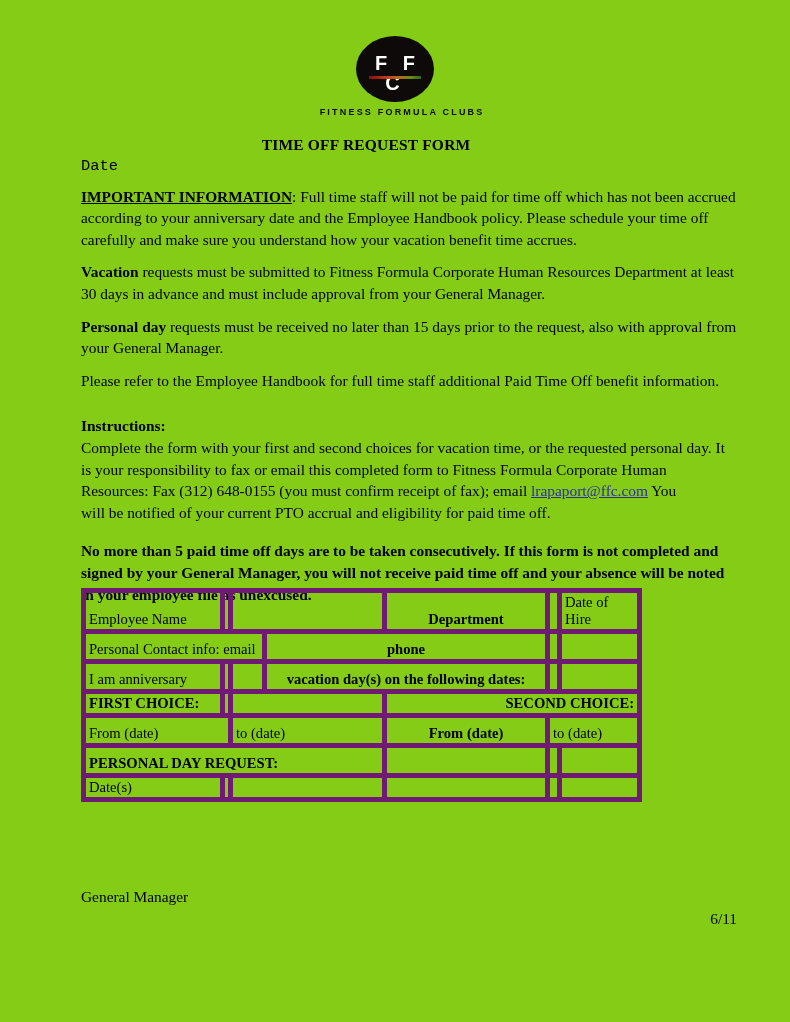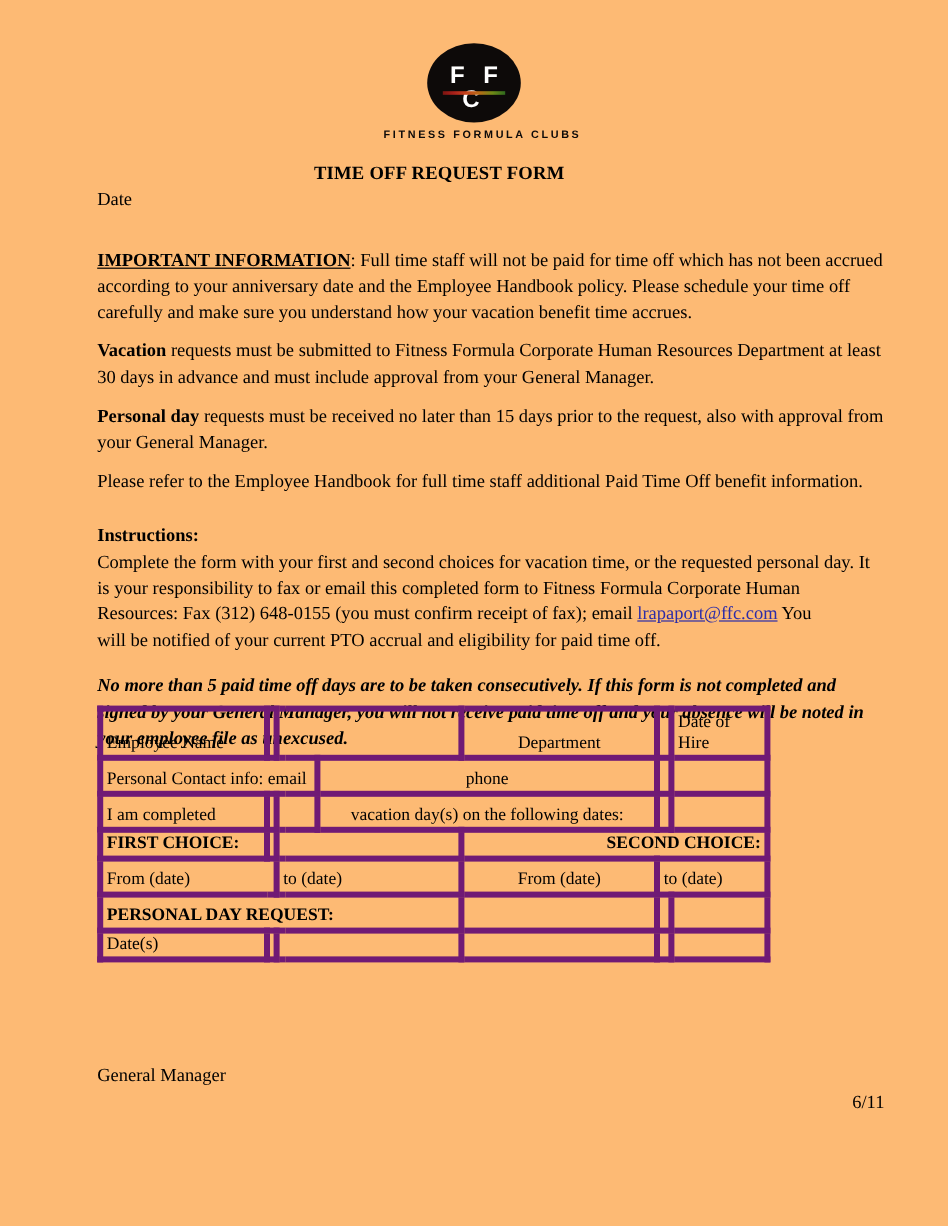--- a/index.html
+++ b/index.html
@@ -11,21 +11,21 @@
     width: 790px;
     height: 1022px;
     font-family: "Liberation Serif", "DejaVu Serif", serif;
     color: #000000;
     overflow: hidden;
   }
   .page {
     position: relative;
     width: 790px;
     height: 1022px;
-    background: #fdba74;
+    background: #84cc16;
     box-sizing: border-box;
   }
 
   
   .logo-wrap {
     position: absolute;
     left: 0;
     top: 36px;
     width: 790px;
     text-align: center;
@@ -89,24 +89,24 @@
     top: 156px;
     width: 656px;
   }
   .para {
     font-size: 15.4px;
     line-height: 21.6px;
     margin: 0 0 11px 0;
     text-align: left;
   }
   .para.tight { margin-bottom: 0; margin-top: 24px; }
-  .para.date-line { margin-bottom: 29px; }
+  .para.date-line { margin-bottom: 8px; font-family: Liberation Mono, monospace; }
   .lead-bold { font-weight: bold; }
   .lead-bold-ul { font-weight: bold; text-decoration: underline; }
-  .allbold { font-weight: bold; font-style: italic; }
+  .allbold { font-weight: bold; }
   .maillink {
     color: #2c2ca8;
     text-decoration: underline;
   }
   .gap-sm { height: 6px; }
 
   
   .form-table {
     position: absolute;
     left: 81px;
@@ -118,21 +118,21 @@
   }
   .form-table td {
     border: 5px solid #701a75;
     padding: 1px 3px;
     vertical-align: bottom;
     line-height: 17px;
     height: 16px;
   }
   .r-tall  { height: 30px; }
   .r-short { height: 16px; }
-  .c-center { text-align: center; }
+  .c-center { text-align: center; font-weight: bold; }
   .c-right  { text-align: right; }
   .c-bold   { font-weight: bold; }
 
   
   .gm-line {
     position: absolute;
     left: 81px;
     top: 888px;
     font-size: 15.4px;
   }
@@ -202,21 +202,21 @@
       </tr>
 
       <tr class="r-tall">
         <td colspan="4">Personal Contact info: email</td>
         <td colspan="2" class="c-center">phone</td>
         <td></td>
         <td></td>
       </tr>
 
       <tr class="r-tall">
-        <td>I am completed</td>
+        <td>I am anniversary</td>
         <td></td>
         <td colspan="2"></td>
         <td colspan="2" class="c-center">vacation day(s) on the following dates:</td>
         <td></td>
         <td></td>
       </tr>
 
 
       <tr class="r-short">
         <td class="c-bold">FIRST CHOICE:</td>

